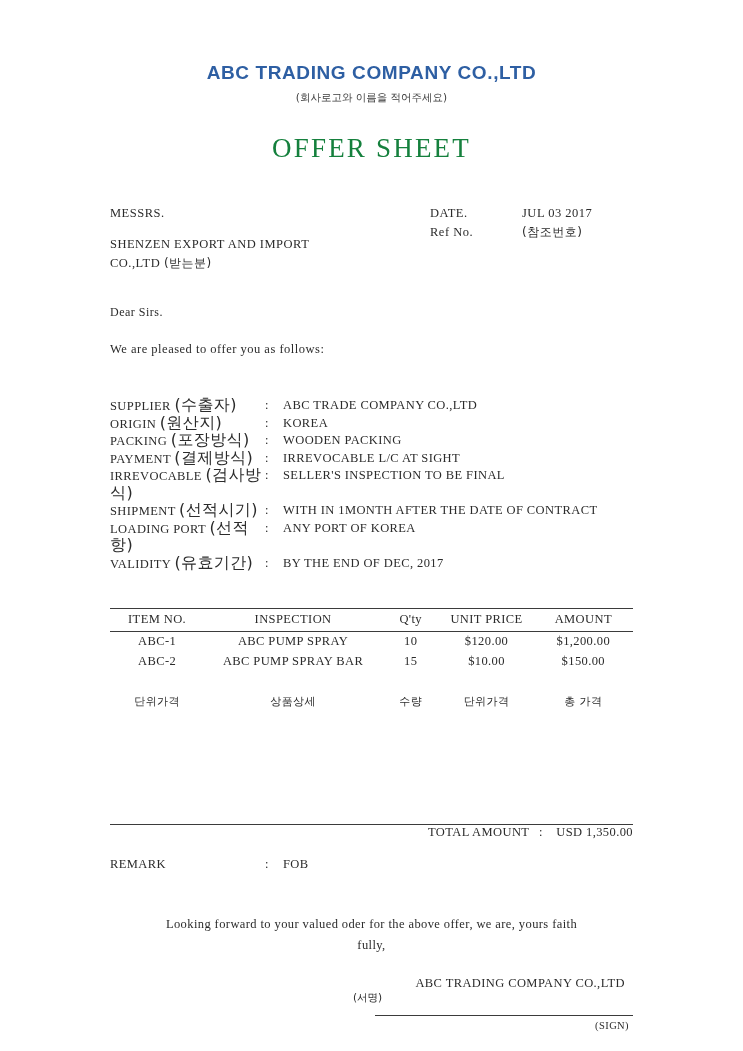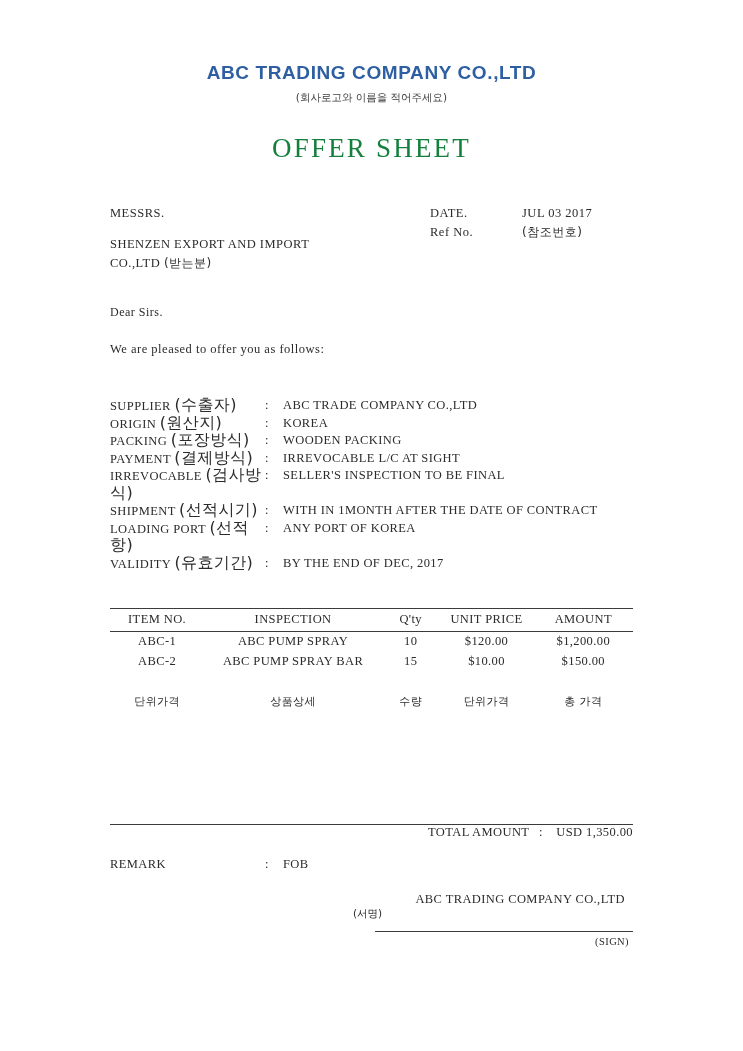--- a/index.html
+++ b/index.html
@@ -312,19 +312,23 @@
       <span class="ta-colon">:</span>
       <span>USD 1,350.00</span>
     </div>
     <div class="remark-row">
       <div class="label">REMARK</div>
       <div class="colon">:</div>
       <div>FOB</div>
     </div>
   </div>
 
+  <div class="closing">
+    <div>Looking forward to your valued oder for the above offer, we are, yours faith</div>
+    <div>fully,</div>
+  </div>
 
   <div class="sign-company">ABC TRADING COMPANY CO.,LTD</div>
   <div class="sign-kr">(서명)</div>
   <div class="sign-line"></div>
   <div class="sign-label">(SIGN)</div>
 
 </div>
 
 </body></html>

